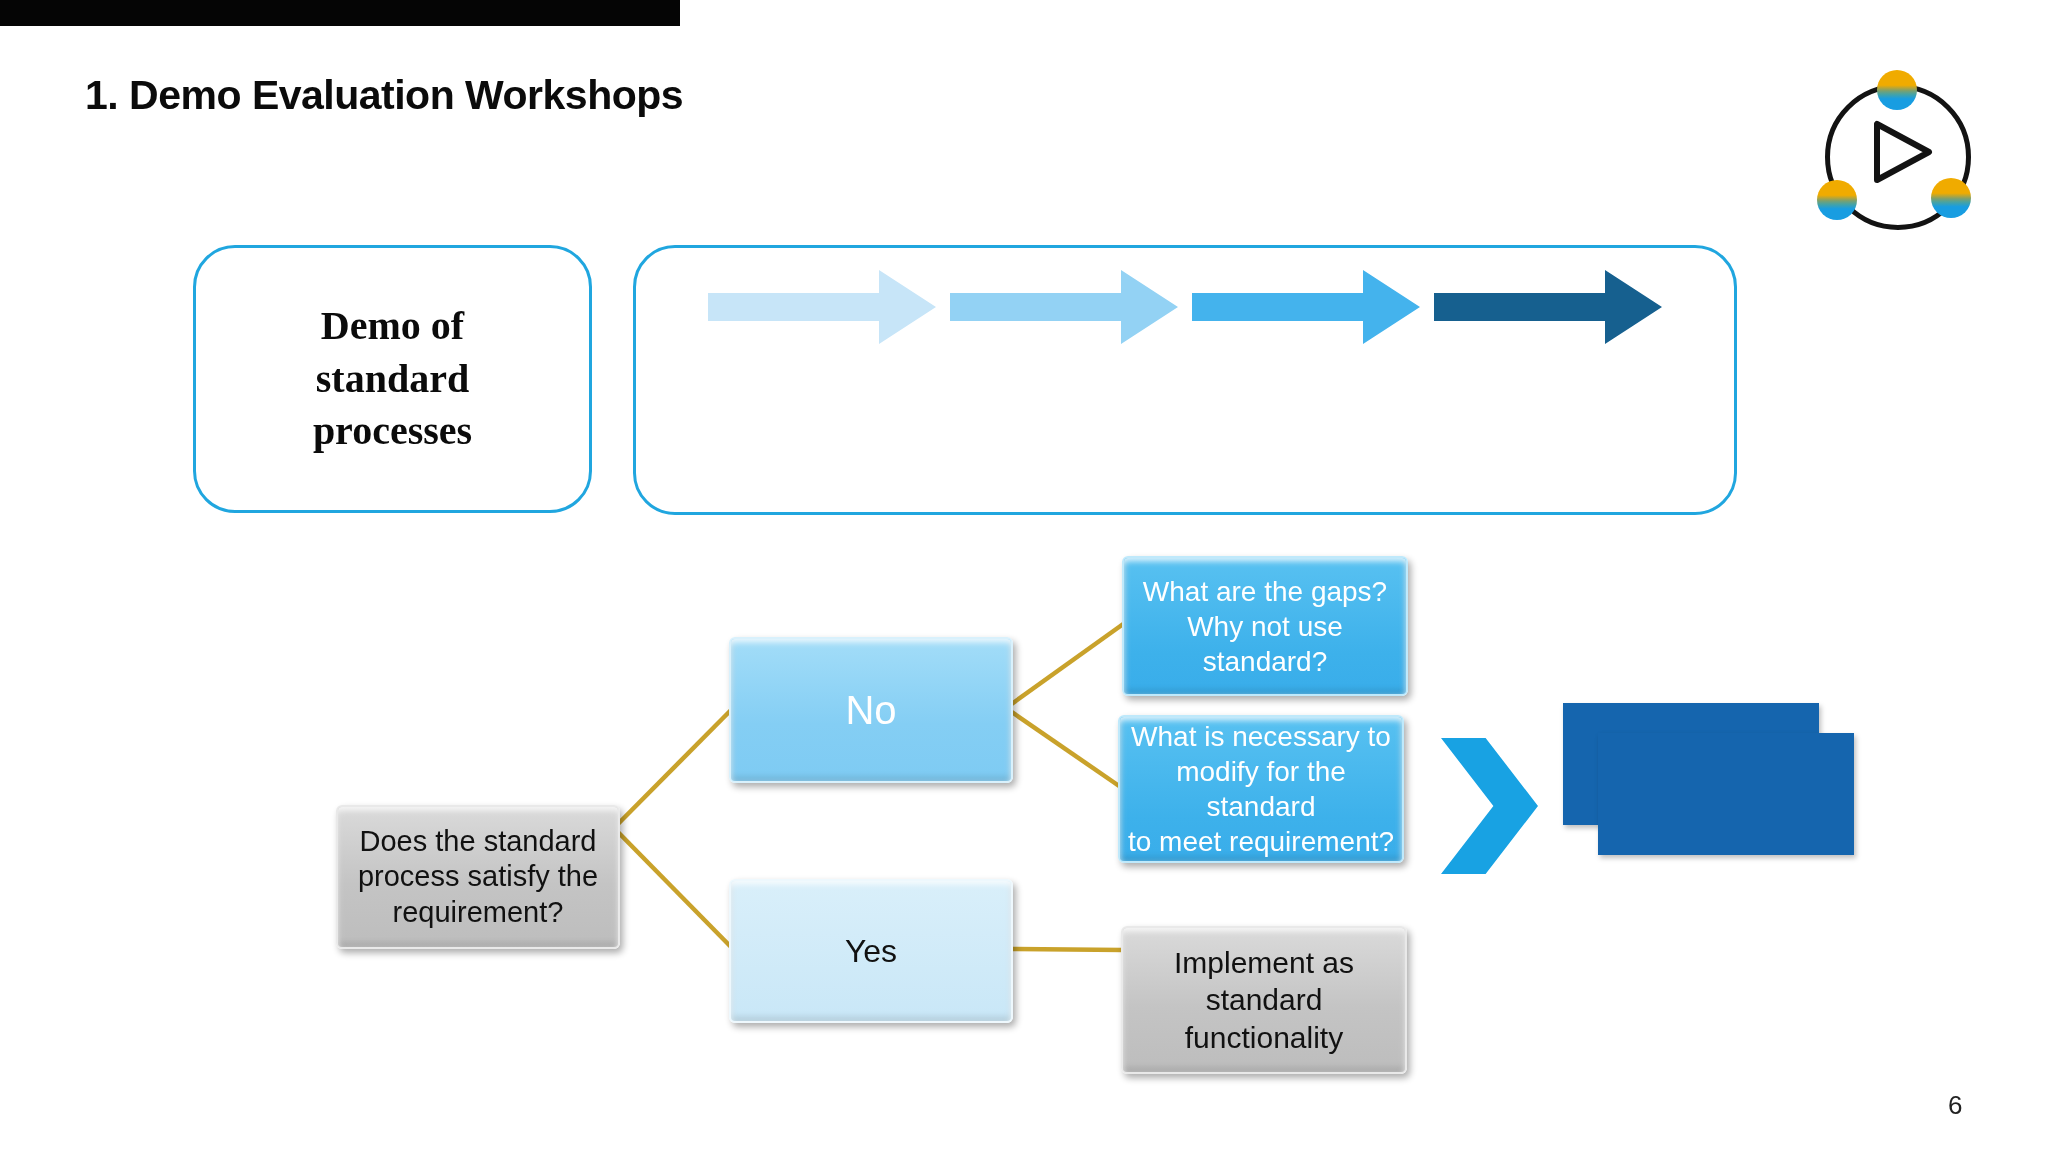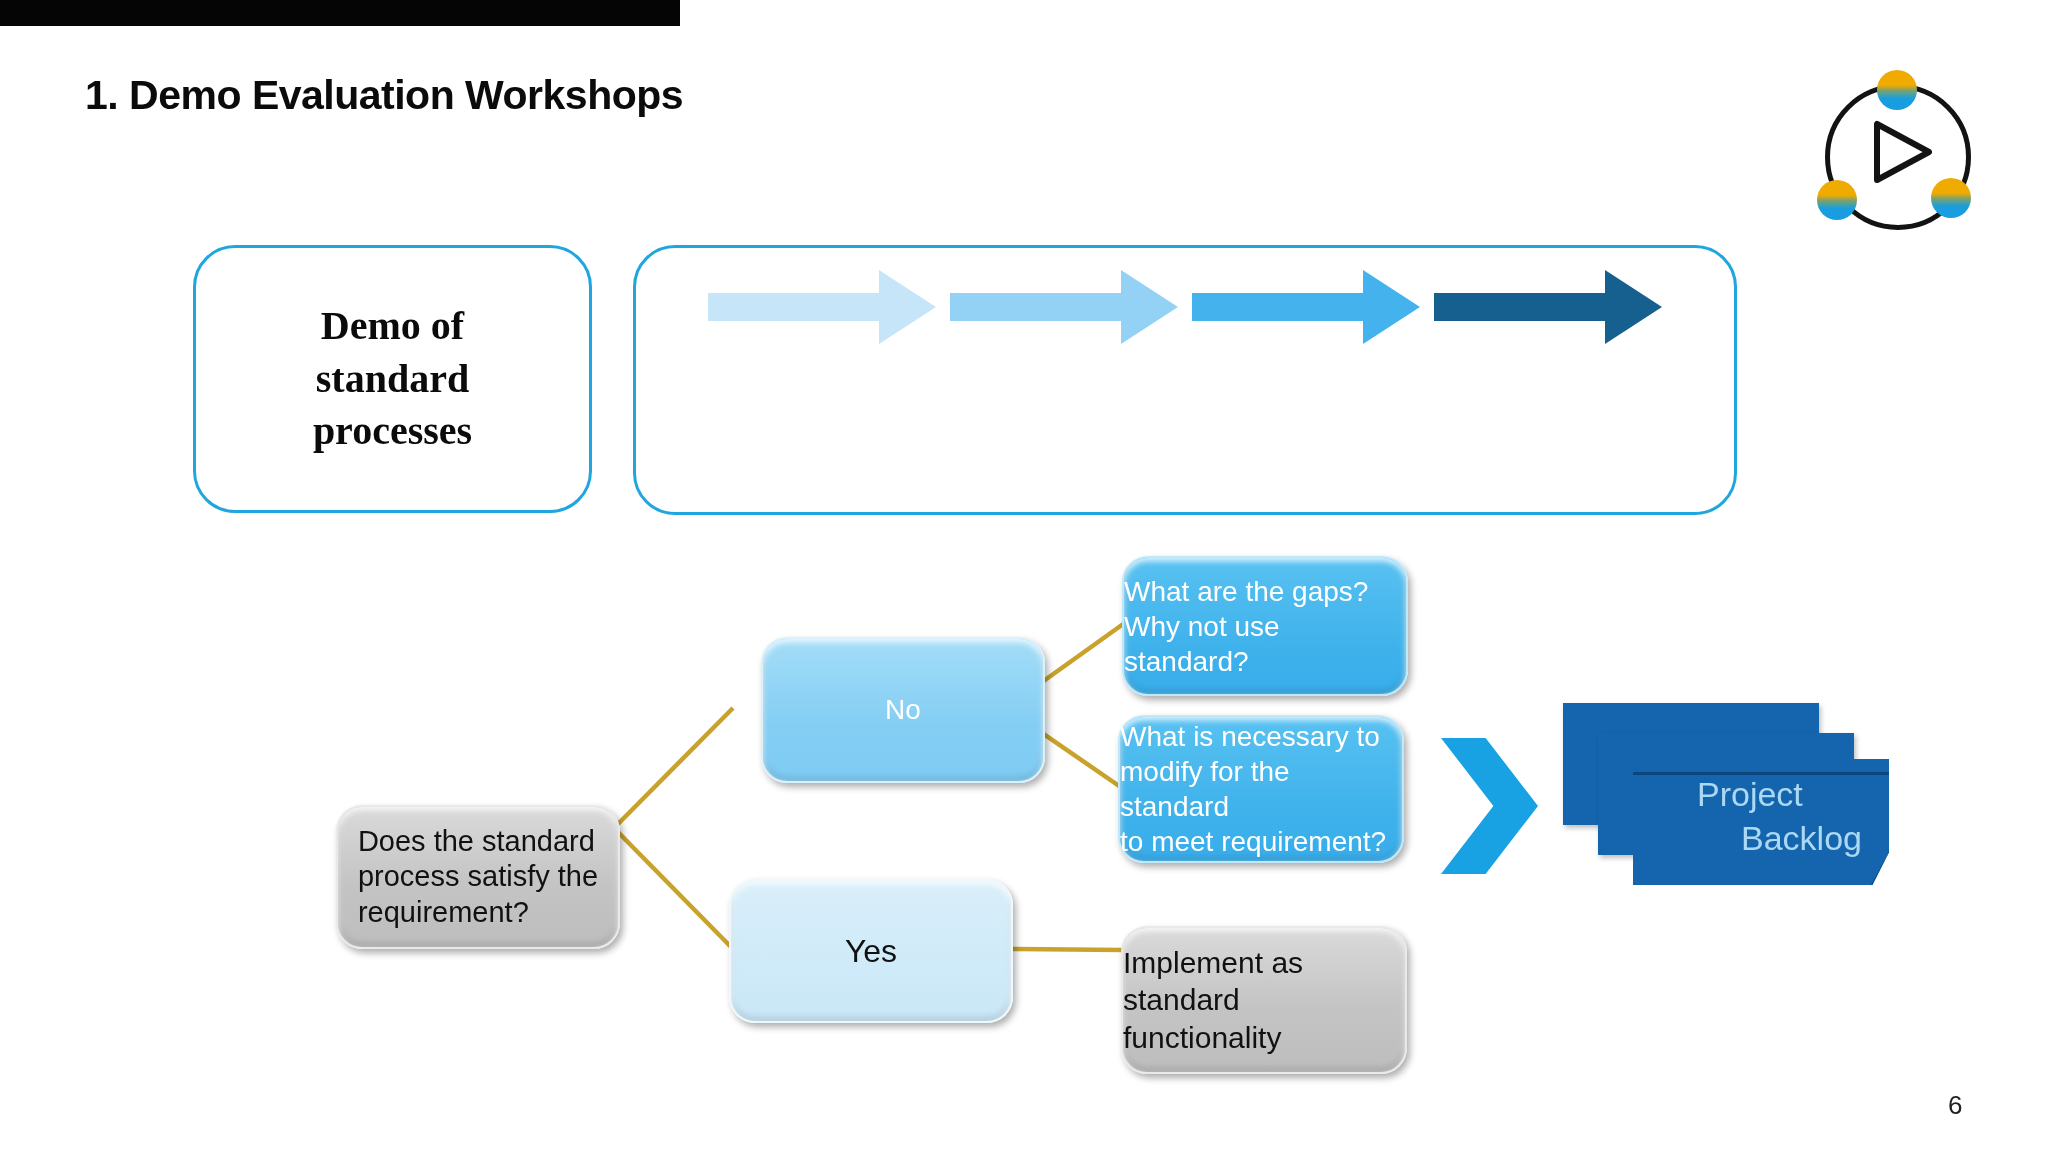--- a/index.html
+++ b/index.html
@@ -32,30 +32,30 @@
   .assess-title{margin-top:26px;font-size:40px;font-weight:bold;color:#0b0b0b;}
   .arrow-row{margin-top:22px;display:flex;gap:14px;}
   .step-arrow{width:228px;height:74px;
     clip-path:polygon(0 31%,75% 31%,75% 0,100% 50%,75% 100%,75% 69%,0 69%);}
   .assess-caption{margin-top:18px;font-size:38px;color:#141414;}
 
   
   .connectors{left:0;top:0;width:2048px;height:1152px;z-index:1;pointer-events:none;}
 
   
-  .fc-box{z-index:2;border-radius:26px;display:flex;align-items:center;justify-content:center;
-    white-space:pre-line;
+  .fc-box{z-index:2;border-radius:6px;display:flex;align-items:center;justify-content:center;
+    text-align:center;white-space:pre-line;
     box-shadow:inset 0 3px 6px rgba(255,255,255,.85), inset 0 -4px 6px rgba(0,0,0,.12), 3px 4px 7px rgba(0,0,0,.32);}
   .fc-gray{background:linear-gradient(180deg,#dadada 0%,#c4c4c4 55%,#bdbdbd 100%);border:2px solid #e9e9e9;color:#111;margin-top:47px;}
   .fc-sky{background:linear-gradient(180deg,#a3ddf8 0%,#84cef4 60%,#7ecbf3 100%);border:2px solid #d9f1fc;color:#ffffff;}
   .fc-pale{background:linear-gradient(180deg,#d9effa 0%,#c9e7f7 100%);border:2px solid #eef8fd;color:#111;}
   .fc-bright{background:linear-gradient(180deg,#58c1f1 0%,#3db1eb 70%,#39adea 100%);border:2px solid #bfe9fb;color:#ffffff;}
 
   .decision-box{left:336px;top:758px;width:280px;height:140px;font-size:29px;line-height:1.22;}
-  .no-box{left:729px;top:637px;width:280px;height:142px;font-size:28px;margin-left:32px;}
+  .no-box{left:729px;top:637px;width:280px;height:142px;font-size:40px;}
   .yes-box{left:729px;top:879px;width:280px;height:140px;font-size:32px;}
   .gaps-box{left:1122px;top:556px;width:282px;height:136px;font-size:28px;line-height:1.25;}
   .modify-box{left:1118px;top:715px;width:282px;height:144px;font-size:28px;line-height:1.25;}
   .implement-box{left:1121px;top:879px;width:282px;height:144px;font-size:30px;line-height:1.25;}
 
   
   .chevron{left:1441px;top:738px;width:97px;height:136px;z-index:2;
     clip-path:polygon(0 0,46% 0,100% 50%,46% 100%,0 100%,54% 50%);}
 
   
@@ -128,21 +128,15 @@
 modify for the standard
 to meet requirement?</div>
 <div class="abs fc-box fc-gray implement-box">Implement as standard
 functionality</div>
 
 <div class="abs chevron" style="background: rgb(24, 162, 227);"></div>
 
 <div class="abs backlog">
   <div class="card card-back"></div>
   <div class="card card-mid"></div>
-  <div class="card card-front">
-    <div class="topline"></div>
-    <span class="bl-line bl-1">Project</span>
-    <span class="bl-line bl-2">Backlog</span>
-    <div class="fold"></div>
-  </div>
 </div>
 
 <div class="abs page-num">6</div>
 
 </body></html>

